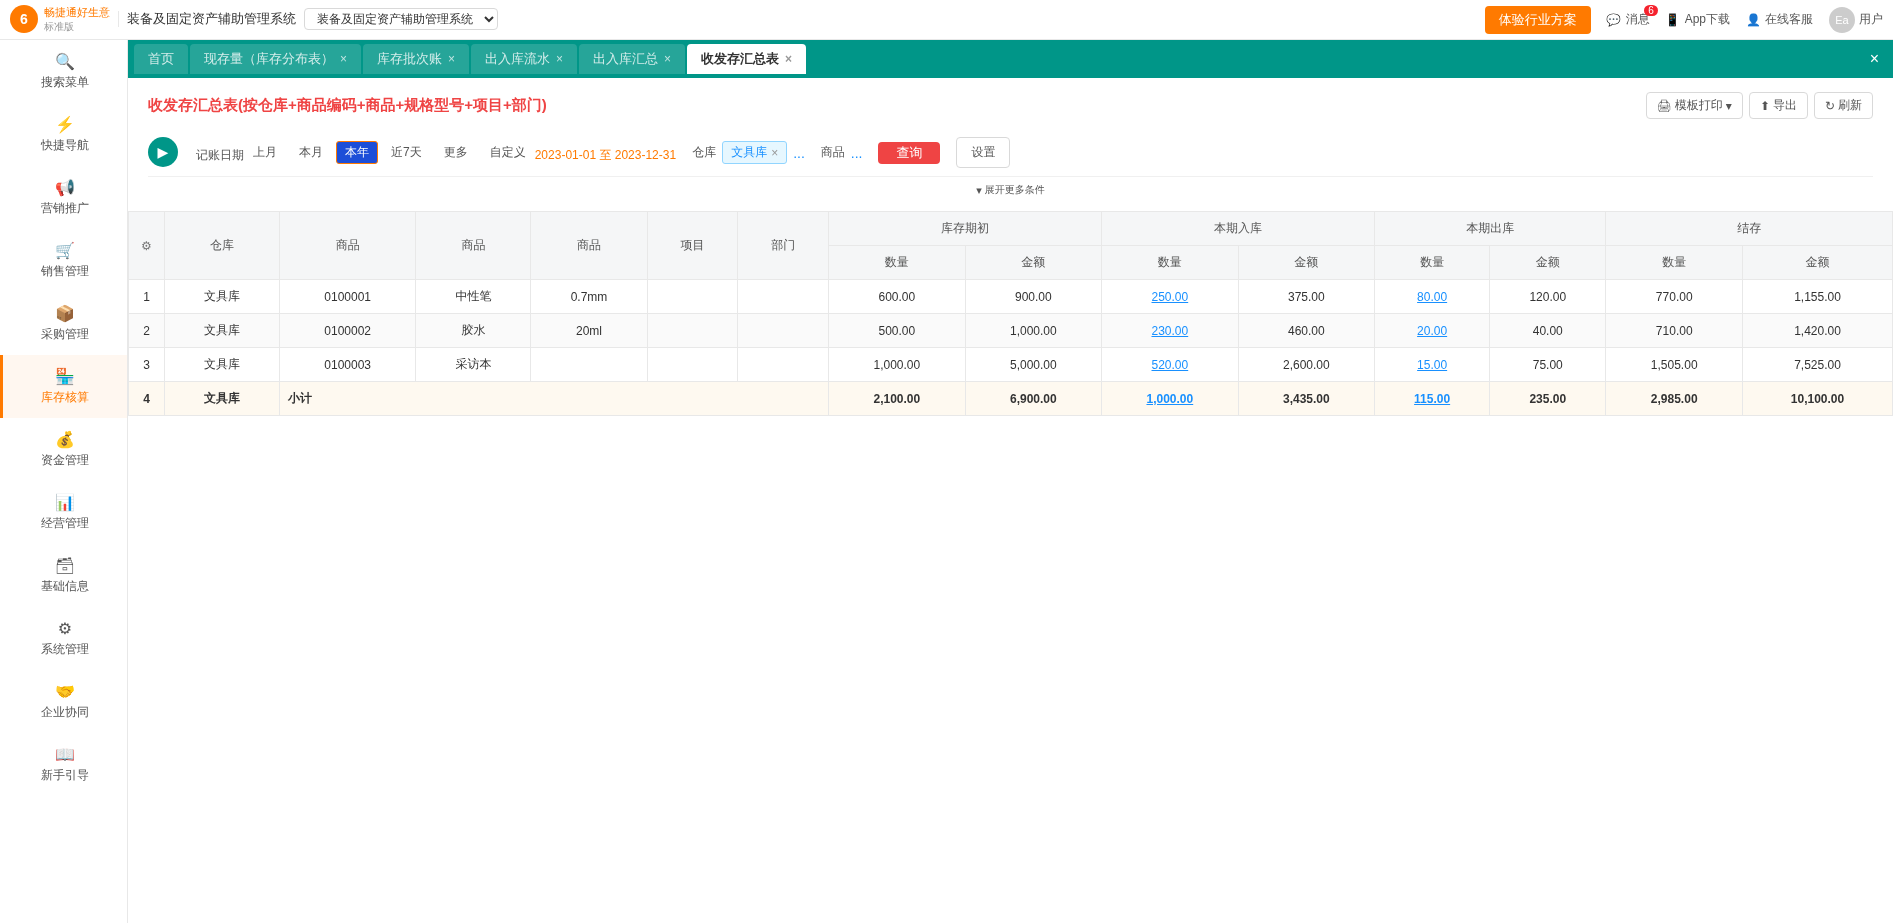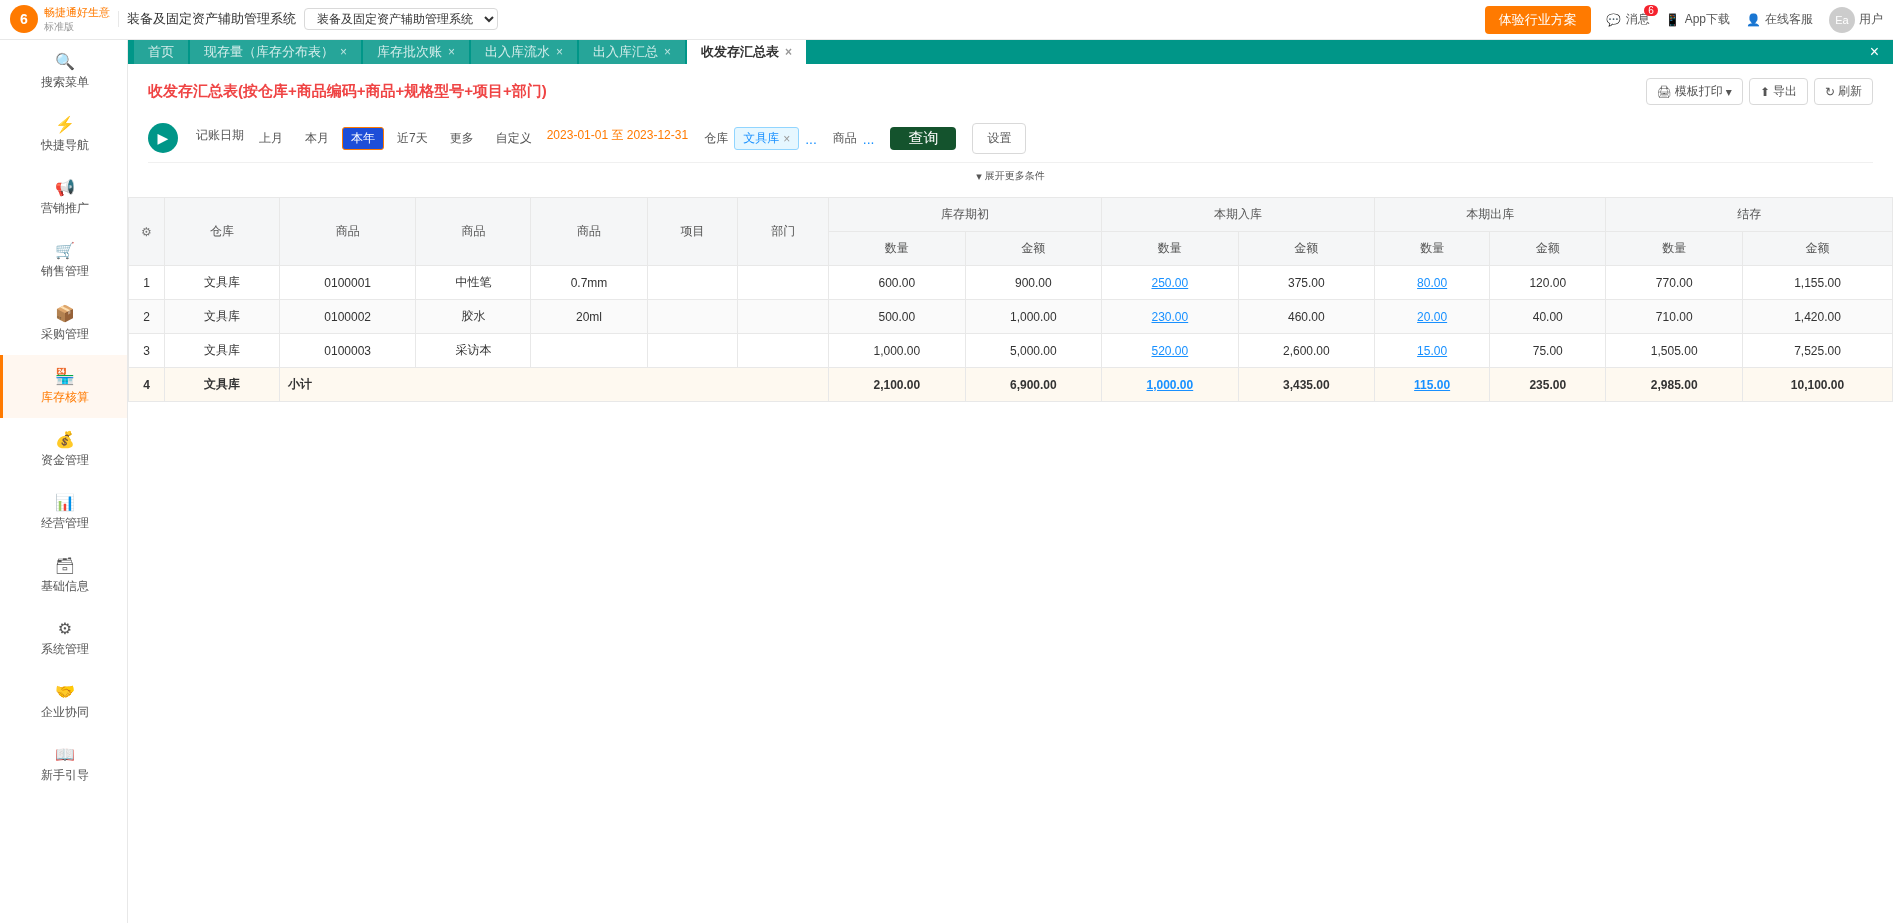--- a/index.html
+++ b/index.html
@@ -26,21 +26,21 @@
     
     .sidebar { width: 128px; background: #fff; border-right: 1px solid #e8e8e8; display: flex; flex-direction: column; }
     .sidebar-item { display: flex; flex-direction: column; align-items: center; padding: 12px 0; cursor: pointer; color: #555; font-size: 12px; gap: 3px; border-left: 3px solid transparent; }
     .sidebar-item.active { background: #fff7f0; color: #ff7a00; border-left: 3px solid #ff7a00; }
     .sidebar-icon { font-size: 16px; }
 
     
     .content-area { flex: 1; display: flex; flex-direction: column; overflow: hidden; }
 
     
-    .tab-bar { background: #009688; display: flex; align-items: center; height: 24px; padding: 0 6px; gap: 2px; }
+    .tab-bar { background: #009688; display: flex; align-items: center; height: 38px; padding: 0 6px; gap: 2px; }
     .tab { display: flex; align-items: center; gap: 6px; padding: 6px 14px; border-radius: 4px 4px 0 0; cursor: pointer; font-size: 13px; color: rgba(255,255,255,0.8); background: rgba(255,255,255,0.15); }
     .tab.active { background: #fff; color: #333; font-weight: bold; }
     .tab-close { font-size: 12px; color: rgba(255,255,255,0.7); cursor: pointer; }
     .tab.active .tab-close { color: #999; }
     .tab-bar-close { margin-left: auto; color: #fff; cursor: pointer; font-size: 16px; padding: 0 8px; }
 
     
     .page-content { flex: 1; background: #f5f6f7; overflow: auto; padding: 0; }
     .page-inner { background: #fff; margin: 0; padding: 0; height: 100%; }
     .filter-label { color: #555; font-size: 12px; white-space: nowrap; }
@@ -48,21 +48,21 @@
     .date-btn { padding: 2px 8px; border-radius: 3px; cursor: pointer; font-size: 12px; color: #555; border: 1px solid transparent; }
     .date-btn.active { background: #1d4ed8; color: #fff; border-color: #ff7a00; }
     .date-range { color: #ff7a00; font-size: 12px; }
     .warehouse-tag { display: flex; align-items: center; gap: 4px; background: #e6f7ff; border: 1px solid #91d5ff; border-radius: 3px; padding: 2px 8px; color: #1890ff; font-size: 12px; }
     .tag-close { cursor: pointer; color: #999; }
     .more-dots { color: #1890ff; cursor: pointer; font-size: 14px; }
     .header-row { display: flex; justify-content: space-between; align-items: flex-start; }
     .btn-print { display: flex; align-items: center; gap: 3px; color: #555; cursor: pointer; font-size: 12px; border: 1px solid #d9d9d9; border-radius: 4px; padding: 4px 10px; background: #fff; }
     .btn-export { display: flex; align-items: center; gap: 3px; color: #555; cursor: pointer; font-size: 12px; border: 1px solid #d9d9d9; border-radius: 4px; padding: 4px 10px; background: #fff; }
     .btn-refresh { display: flex; align-items: center; gap: 3px; color: #555; cursor: pointer; font-size: 12px; border: 1px solid #d9d9d9; border-radius: 4px; padding: 4px 10px; background: #fff; }
-    .btn-query { background: #14532d; color: #fff; border: none; border-radius: 4px; padding: 2px 18px; font-size: 15px; cursor: pointer; }
+    .btn-query { background: #ef4444; color: #fff; border: none; border-radius: 4px; padding: 2px 18px; font-size: 13px; cursor: pointer; }
     .btn-settings { background: #fff; color: #555; border: 1px solid #d9d9d9; border-radius: 4px; padding: 6px 14px; font-size: 12px; cursor: pointer; }
     .top-right-actions { display: flex; align-items: center; gap: 6px; }
     .filter-section { padding: 10px 20px 8px 20px; background: #fff; }
     .filter-expand { display: flex; align-items: center; justify-content: center; padding: 6px 0; background: #fff; cursor: pointer; border-top: 1px solid #f0f0f0; }
     .collapse-icon { color: #555; font-size: 11px; }
 
     
     .table-section { padding: 0 0 0 0; background: #fff; }
     .data-table { width: 100%; border-collapse: collapse; }
     .data-table th, .data-table td { border: 1px solid #e8e8e8; padding: 8px 10px; text-align: center; font-size: 12px; }
@@ -223,21 +223,21 @@
                 <span>刷新</span>
               </div>
             </div>
           </div>
 
           <div class="filter-section">
             <div style="display:flex;align-items:flex-start;gap:8px;margin-top:8px;">
               <div class="expand-arrow">▶</div>
               <div style="flex:1;">
                 <div style="display:flex;align-items:center;gap:16px;flex-wrap:wrap;">
-                  <div style="display:flex;align-items:flex-start;gap:6px;">
+                  <div style="display:flex;align-items:flex-end;">
                     <span class="filter-label">记账日期</span>
                     <div class="date-quick">
                       <span class="date-btn">上月</span>
                       <span class="date-btn">本月</span>
                       <span class="date-btn active">本年</span>
                       <span class="date-btn">近7天</span>
                       <span class="date-btn">更多</span>
                       <span class="date-btn">自定义</span>
                     </div>
                     <span class="date-range">2023-01-01 至 2023-12-31</span>

